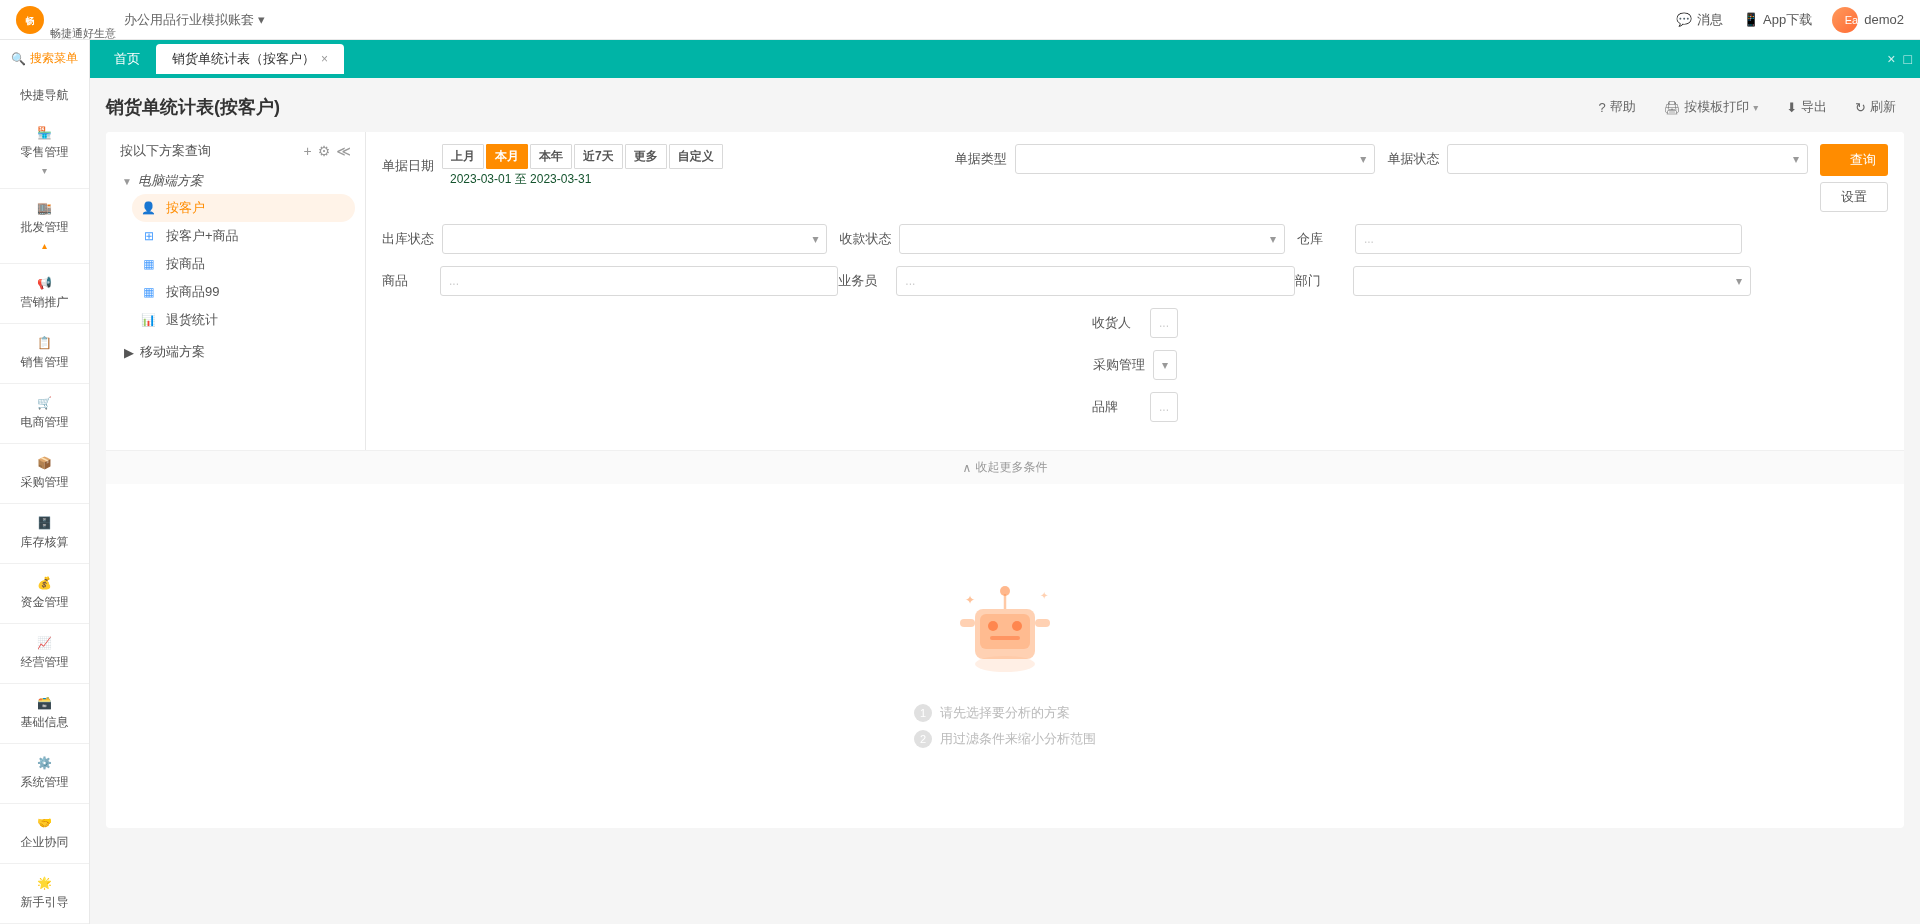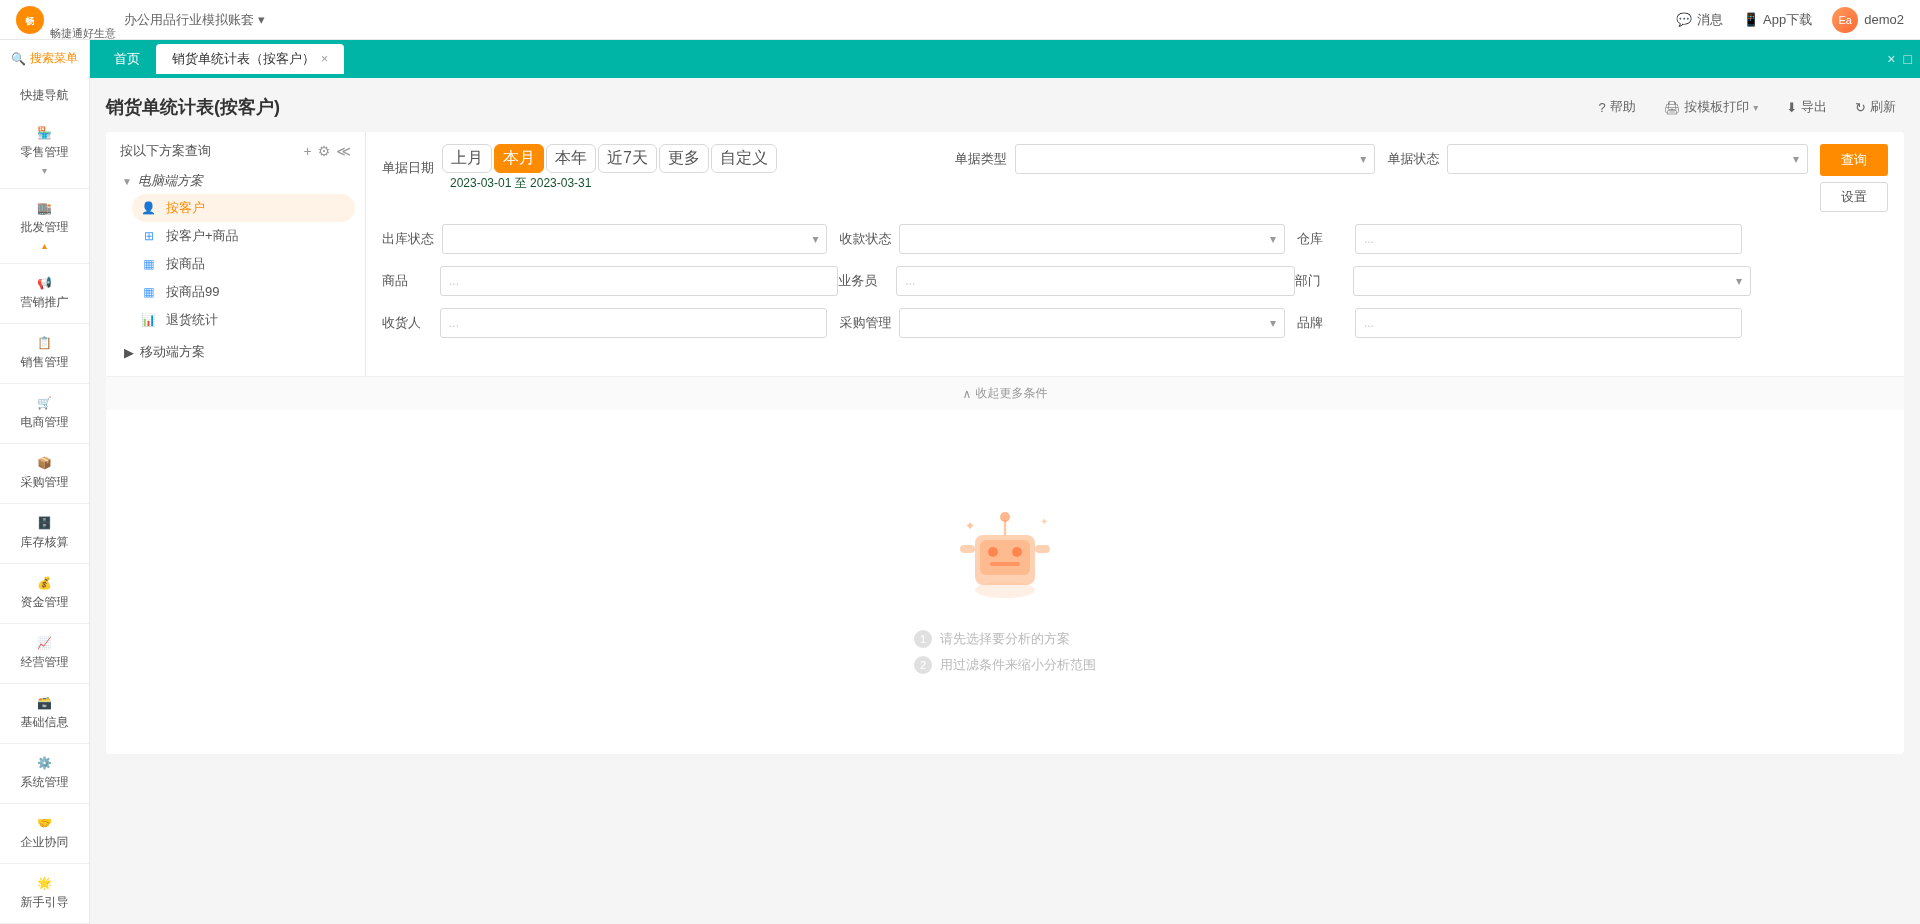--- a/index.html
+++ b/index.html
@@ -65,21 +65,21 @@
       color: #555;
       font-size: 13px;
     }
     .user-avatar {
       width: 26px;
       height: 26px;
       border-radius: 50%;
       background: linear-gradient(135deg, #ff9a5c, #ff6b35);
       display: flex;
       align-items: center;
-      justify-content: center;
+      justify-content: flex-end;
       color: white;
       font-size: 11px;
     }
 
     
     .main-layout {
       display: flex;
       flex: 1;
       overflow: hidden;
     }
@@ -326,25 +326,26 @@
     .date-filter-btns {
       display: flex;
       align-items: center;
       gap: 2px;
       flex-wrap: nowrap;
     }
     .date-btn {
       padding: 3px 8px;
       border: 1px solid #d9d9d9;
       background: #fff;
-      border-radius: 6px;
-      cursor: pointer;
-      font-size: 16px;
+      border-radius: 1px;
+      cursor: pointer;
+      font-size: 12px;
       color: #555;
       white-space: nowrap;
+      font-weight: bold;
     }
     .date-btn.active {
       background: #ff8c00;
       border-color: #ff8c00;
       color: white;
     }
     .date-range-text {
       font-size: 12px;
       color: #14532d;
       margin-left: 8px;
@@ -384,20 +385,21 @@
     }
     .btn-query {
       background: #ff8c00;
       color: white;
       border: none;
       padding: 7px 12px;
       border-radius: 3px;
       cursor: pointer;
       font-size: 13px;
       white-space: nowrap;
+      text-align: right;
     }
     .btn-settings {
       background: #fff;
       color: #555;
       border: 1px solid #d9d9d9;
       padding: 5px 20px;
       border-radius: 3px;
       cursor: pointer;
       font-size: 13px;
       white-space: nowrap;
@@ -737,21 +739,21 @@
               <div style="display:flex; align-items:center; gap:8px; flex:1;">
                 <span class="filter-label">部门</span>
                 <div class="select-control">
                   <span class="select-placeholder"></span>
                   <span class="select-arrow">▾</span>
                 </div>
               </div>
               <div style="flex:0.3;"></div>
             </div>
 
-            <div style="display:flex; gap:12px; margin-bottom:4px; align-items:center;">
+            <div style="display:flex; gap:12px; margin-bottom:4px; align-items:center;flex-direction:column;">
               <div style="display:flex; align-items:center; gap:8px; flex:1;">
                 <span class="filter-label">收货人</span>
                 <div class="input-control">
                   <span class="select-dots">...</span>
                 </div>
               </div>
               <div style="display:flex; align-items:center; gap:8px; flex:1;">
                 <span class="filter-label">采购管理</span>
                 <div class="select-control">
                   <span class="select-placeholder"></span>

